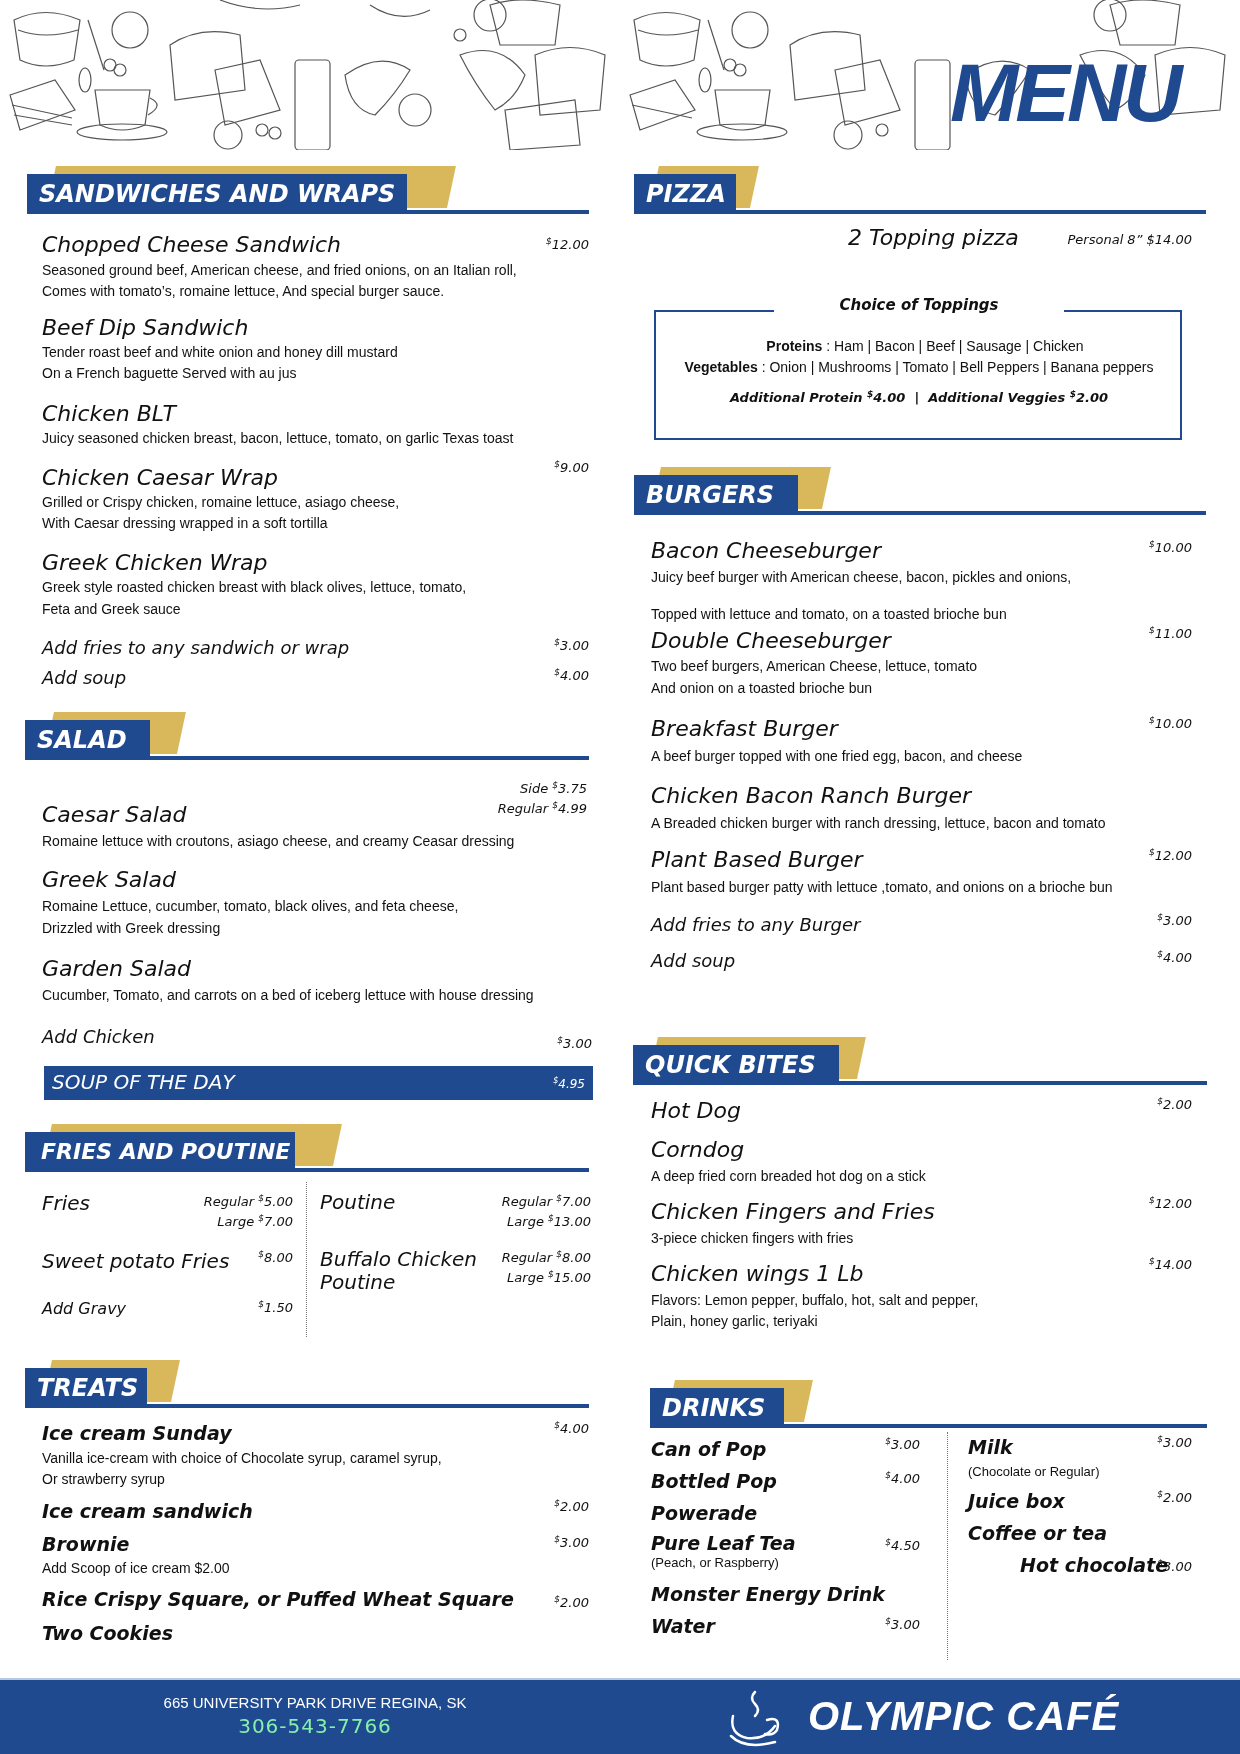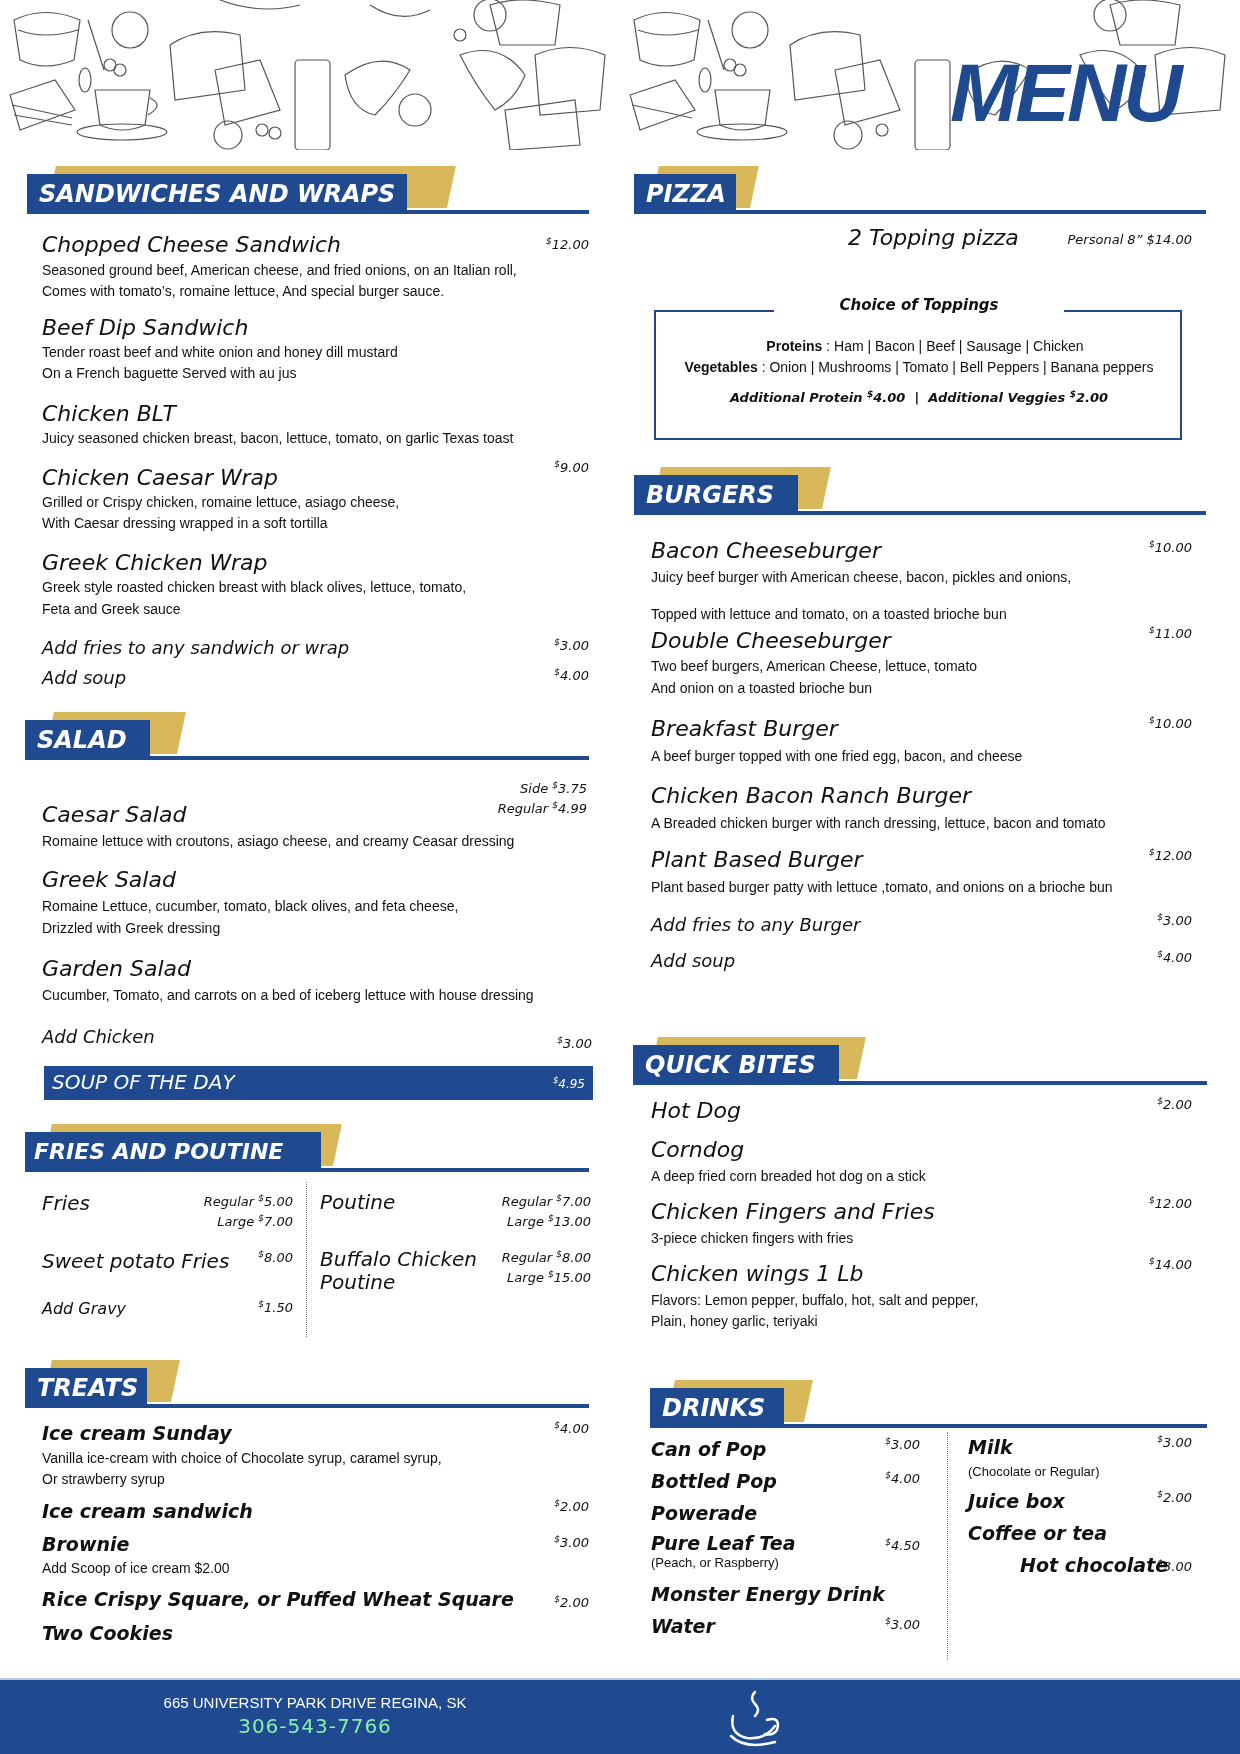--- a/index.html
+++ b/index.html
@@ -174,21 +174,21 @@
 <div class="item-name sm" style="left:42px; top:1024px;">Add Chicken</div>
 <div class="price" style="right:648px; top:1036px;"><sup>$</sup><span>3.00</span></div>
 
 <div class="soup-bar">
   <span class="label">SOUP OF THE DAY</span>
   <span class="p"><sup style="font-size:8px">$</sup><span>4.95</span></span>
 </div>
 
 <div class="banner" style="left:25px; top:1124px; width:564px;">
   <div class="gold" style="left:18px; width:290px;"></div>
-  <div class="blue" style="width:296px; font-size:22px; padding-left:9px;">FRIES AND POUTINE</div>
+  <div class="blue" style="width:270px; font-size:22px; padding-left:16px;">FRIES AND POUTINE</div>
   <div class="rule" style="left:270px;"></div>
 </div>
 
 <div class="vdots" style="left:306px; top:1182px; height:155px;"></div>
 
 <div class="item-name sm" style="left:42px; top:1190px; font-size:20px;">Fries</div>
 <div class="price-block" style="right:947px; top:1190px;">
   <div><span>Regular</span> <sup style="font-size:9px">$</sup><span>5.00</span></div>
   <div><span>Large</span> <sup style="font-size:9px">$</sup><span>7.00</span></div>
 </div>
@@ -340,13 +340,14 @@
   <div class="addr">665 UNIVERSITY PARK DRIVE REGINA, SK</div>
   <div class="phone">306-543-7766</div>
   <div class="cup">
     <svg width="70" height="64" viewBox="0 0 70 64" fill="none" stroke="#fff" stroke-width="2.5" stroke-linecap="round">
       <path d="M30 6 Q24 12 30 18 Q36 24 30 30"></path>
       <path d="M8 30 Q4 48 22 52 Q40 54 50 40"></path>
       <path d="M6 50 Q20 64 50 56"></path>
       <path d="M42 34 Q56 30 52 44 Q48 50 40 48"></path>
     </svg>
   </div>
+  <div class="brand">OLYMPIC CAFÉ</div>
 </div>
 
 </body></html>

